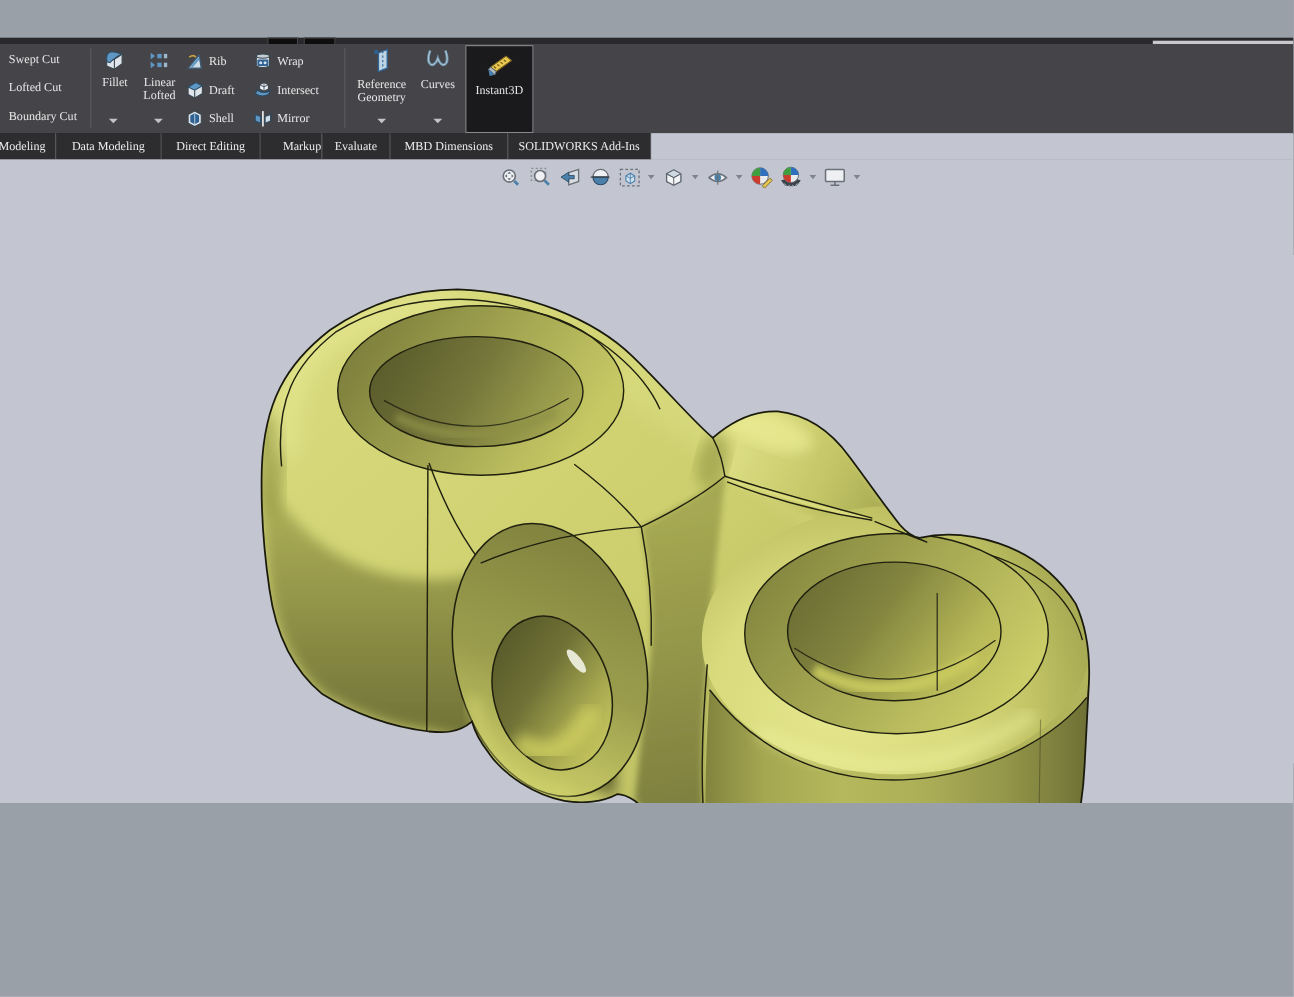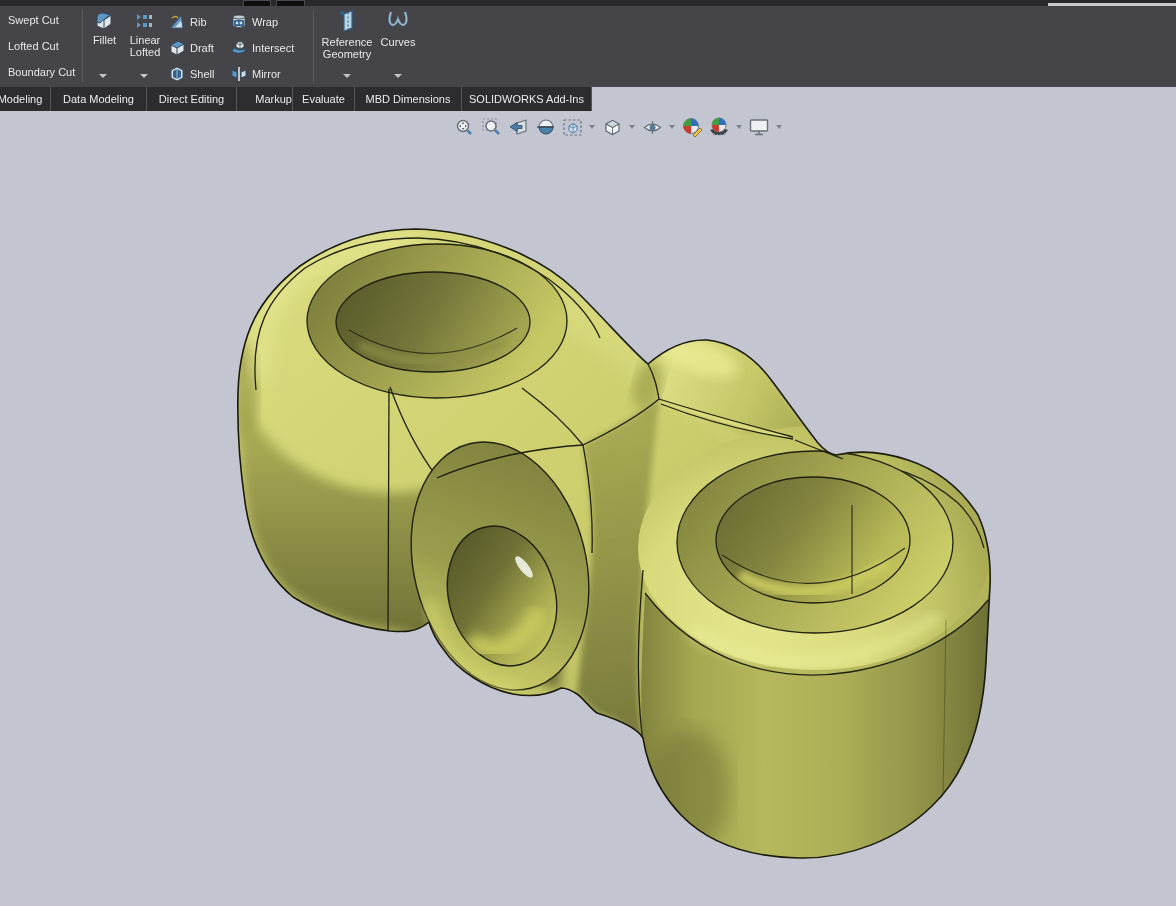--- a/index.html
+++ b/index.html
@@ -1,17 +1,17 @@
 <!DOCTYPE html>
 <html><head>
 <meta charset="utf-8">
 <style>
   html,body{margin:0;padding:0;background:#9aa0a8;}
-  #app{position:relative;width:1176px;height:906px;overflow:hidden;
-       font-family:Liberation Sans, sans-serif;-webkit-font-smoothing:antialiased;}
+  #app{position:relative;width:1176px;height:696px;overflow:hidden;
+       font-family:Liberation Serif, serif;margin-top:34px;-webkit-font-smoothing:antialiased;}
   
   #top-strip{position:absolute;left:0;top:0;width:1176px;height:6px;background:#29292b;}
   .strip-box{position:absolute;top:0;height:7px;background:#0e0e0f;border:1px solid #4a4a4e;}
   #strip-light{position:absolute;top:3px;left:1048px;width:128px;height:4px;background:#c9c9cd;}
   
   #ribbon{position:absolute;left:0;top:6px;width:1176px;height:81px;background:#454549;
           border-bottom:1px solid #2a2a2c;color:#e8e8e8;font-size:11px;}
   .rib-sep{position:absolute;top:4px;height:72px;width:1px;background:#5c5c60;}
   .stack-label{position:absolute;left:8px;height:14px;line-height:14px;white-space:nowrap;}
   .rib-btn{position:absolute;text-align:center;cursor:default;}
@@ -142,20 +142,29 @@
 
   <div class="rib-btn" style="left:378px;top:2px;width:40px;">
     <svg width="26" height="26" viewBox="0 0 26 26">
       <path d="M6 4 C1 18 10 21 13 11 C16 21 25 18 20 4" fill="none" stroke="#6d93ad" stroke-width="2.4"></path>
       <path d="M6 4 C1 18 10 21 13 11 C16 21 25 18 20 4" fill="none" stroke="#b9cdda" stroke-width="0.9"></path>
     </svg>
     <span class="lbl">Curves</span>
   </div>
   <div class="caret" style="left:394px;top:68px;"></div>
 
+  <div id="instant3d">
+    <svg width="28" height="26" viewBox="0 0 28 26" style="margin-top:5px;">
+      <path d="M6 14 L20 4 L25 8 L11 18 Z" fill="#e8c84e" stroke="#7a6320" stroke-width="1"></path>
+      <path d="M9 13.5 l2 1.5 M12 11.5 l2 1.5 M15 9.5 l2 1.5 M18 7.5 l2 1.5" stroke="#6a5518" stroke-width="1"></path>
+      <path d="M6 14 L11 18 L10 21 L4 16 Z" fill="#b4bcc2" stroke="#58636b" stroke-width="0.8"></path>
+      <path d="M4 16 l6 5 -5 1 z" fill="#4a7fad"></path>
+    </svg>
+    <span class="lbl" style="color:#e4e4e4;">Instant3D</span>
+  </div>
 </div>
 
 <div id="tabbar">
   <div class="tab" style="width:61px;">Modeling</div>
   <div class="tab" style="width:96px;">Data Modeling</div>
   <div class="tab" style="width:90px;">Direct Editing</div>
   <div class="tab" style="width:56px;text-align:right;">Markup</div>
   <div class="tab" style="width:62px;">Evaluate</div>
   <div class="tab" style="width:107px;">MBD Dimensions</div>
   <div class="tab" style="width:130px;">SOLIDWORKS Add-Ins</div>

